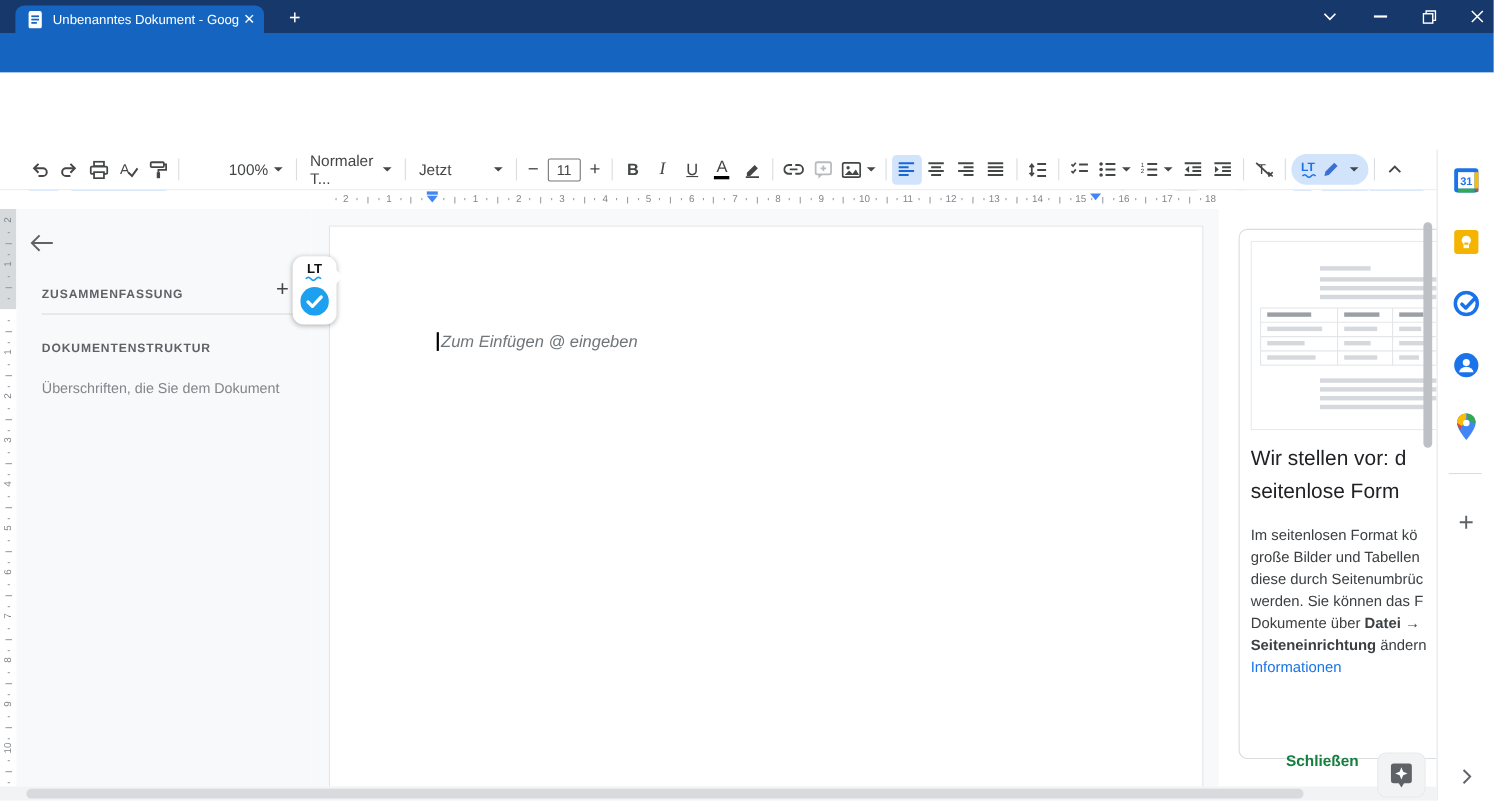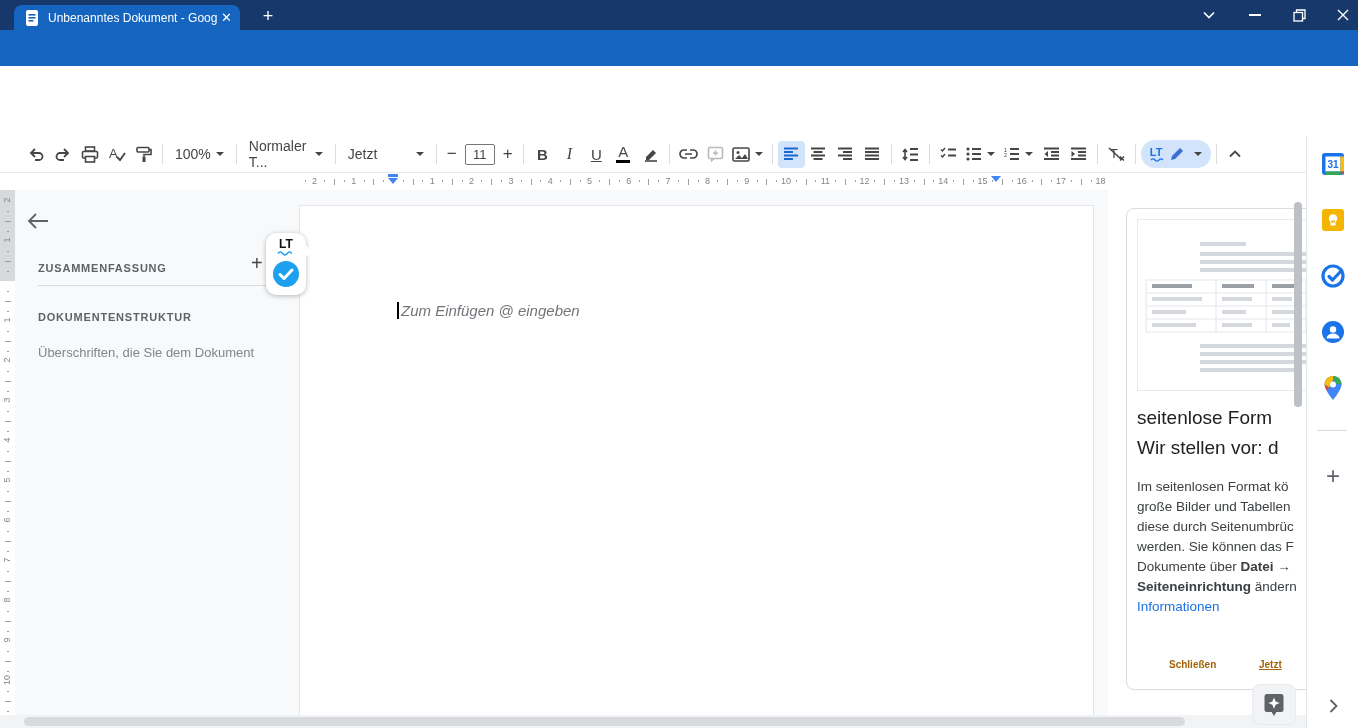--- a/index.html
+++ b/index.html
@@ -60,21 +60,21 @@
   
   #lt-widget { left:266px; top:233px; width:40px; height:62px; background:#fff; border-radius:10px; box-shadow:0 1px 5px rgba(0,0,0,.28); z-index:6; display:flex; flex-direction:column; align-items:center; padding-top:6px; gap:5px; }
   #lt-widget .nub { position:absolute; right:-4px; top:14px; width:9px; height:9px; background:#fff; transform:rotate(45deg); }
   
   #sidepanel { left:1108px; top:190px; width:198px; height:525px; background:#fff; overflow:hidden; }
   #promo-card { position:absolute; left:18px; top:18px; width:220px; height:482px; border:1px solid #dadce0; border-radius:8px; background:#fff; }
   #promo-thumb { position:absolute; left:10px; top:10px; width:200px; height:172px; border:1px solid #e8eaed; background:#fff; }
   #promo-heading { position:absolute; left:10px; top:194px; width:220px; font-size:19px; line-height:30px; color:#202124; white-space:nowrap; }
   #promo-body { position:absolute; left:10px; top:268px; width:220px; font-size:13.5px; line-height:20px; color:#3c4043; white-space:nowrap; }
   .promo-link { color:#1a73e8; }
-  .promo-btn { position:absolute; top:450px; font-size:10px; font-weight:700; color:#a16207; white-space:nowrap; }
+  .promo-btn { position:absolute; top:474px; font-size:14px; font-weight:700; color:#15803d; white-space:nowrap; }
   #panel-scrollthumb { left:1294px; top:202px; width:8px; height:205px; background:#bdc1c6; border-radius:4px; z-index:3; }
   #explorebtn { left:1252px; top:684px; width:44px; height:41px; background:#f1f3f4; border:1px solid #e8eaed; border-radius:8px; display:flex; align-items:center; justify-content:center; z-index:4; }
   
   #iconstrip { left:1306px; top:136px; width:52px; height:592px; background:#fff; border-left:1px solid #e3e6e9; }
   .stripic { position:absolute; left:14px; width:24px; height:24px; display:flex; align-items:center; justify-content:center; }
   #strip-divider { position:absolute; left:10px; top:294px; width:30px; height:1px; background:#dadce0; }
   
   #hscroll { left:0; top:715px; width:1306px; height:13px; background:#f1f3f4; }
   #hscroll-thumb { position:absolute; left:24px; top:2px; width:1161px; height:9px; border-radius:4.5px; background:#d8dadd; }
   svg { display:block; }
@@ -260,21 +260,21 @@
         </svg>
       </div>
     <div class="tbtn">
         <svg width="17" height="17" viewBox="0 0 17 17">
           <rect x="2" y="1.5" width="12" height="4.5" rx="1" fill="none" stroke="#444746" stroke-width="1.6"></rect>
           <path d="M14 3.5h2v5H9v2" fill="none" stroke="#444746" stroke-width="1.6"></path>
           <rect x="7.5" y="10.5" width="3" height="5.5" fill="#444746"></rect>
         </svg>
       </div>
     <div class="tsep"></div>
-    <div class="tbtn" style="padding:0 7px;">
+    <div class="tbtn" style="padding:0 7px;margin-left:33px;">
         <span class="tlabel">100%</span>
         <div class="caret"></div>
       </div>
     <div class="tsep"></div>
     <div class="tbtn" style="width:88px;justify-content:space-between;padding:0 7px;">
         <span class="tlabel">Normaler T...</span>
         <div class="caret"></div>
       </div>
     <div class="tsep"></div>
     <div class="tbtn" style="width:90px;justify-content:space-between;padding:0 7px;">
@@ -648,22 +648,22 @@
             </g>
           <g fill="#d5d8dc">
               <rect x="62" y="124" width="132" height="4"></rect>
               <rect x="62" y="132" width="132" height="4"></rect>
               <rect x="62" y="140" width="132" height="4"></rect>
               <rect x="62" y="148" width="96" height="4"></rect>
             </g>
         </svg>
       </div>
       <div id="promo-heading">
+          <div>Wir stellen vor: d</div>
           <div>seitenlose Form</div>
-          <div>Wir stellen vor: d</div>
         </div>
       <div id="promo-body">
           <div><span>Im seitenlosen Format kö</span></div>
           <div><span>große Bilder und Tabellen</span></div>
           <div><span>diese durch Seitenumbrüc</span></div>
           <div><span>werden. Sie können das F</span></div>
           <div><span>Dokumente über </span><span style="font-weight: 700;">Datei</span><span> →</span></div>
           <div><span style="font-weight: 700;">Seiteneinrichtung</span><span> ändern</span></div>
           <div class="promo-link">Informationen</div>
         </div>

